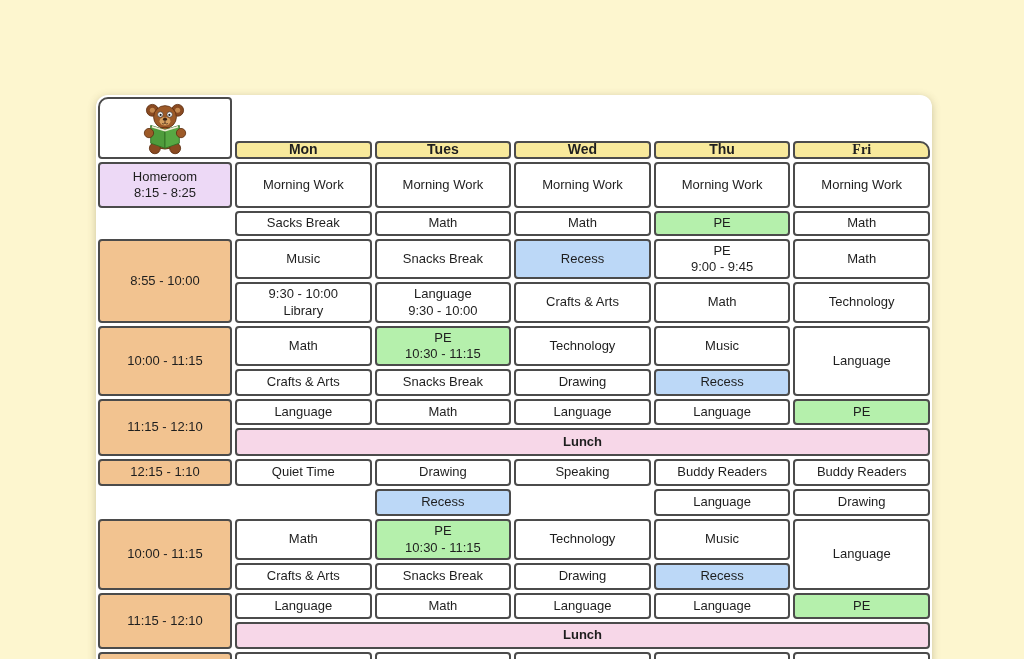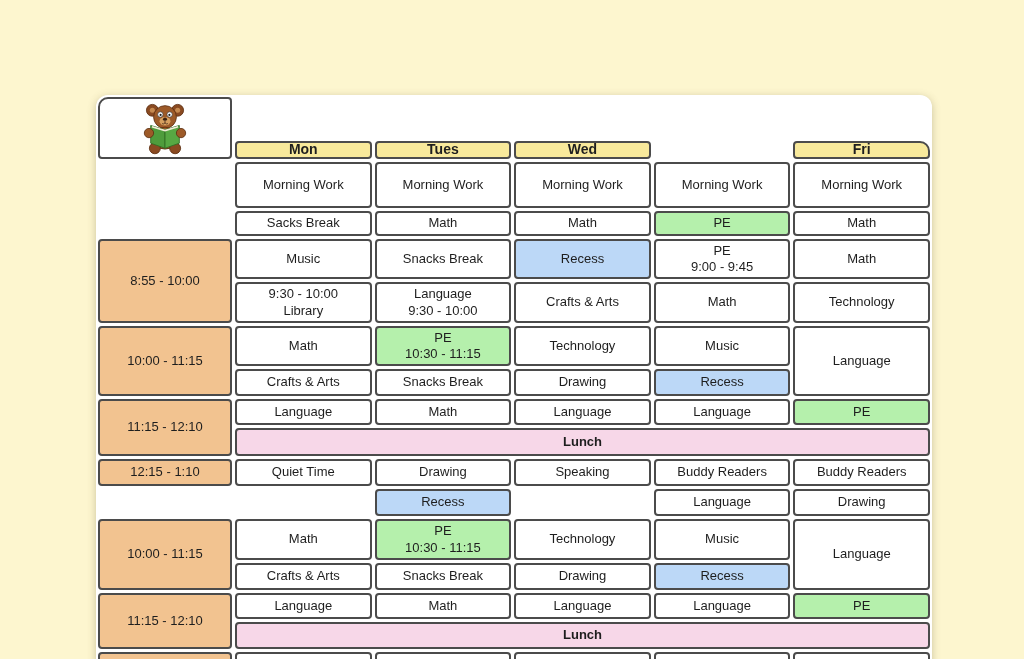--- a/index.html
+++ b/index.html
@@ -34,21 +34,21 @@
     box-sizing:border-box;
     padding:1px 2px;
   }
   .y{background:#F8E99B;font-weight:bold;font-size:14px;margin-top:44px;}
   .o{background:#F2C390;}
   .l{background:#EDD9F6;}
   .g{background:#B5F0AC;}
   .b{background:#BCD8F7;}
   .p{background:#F7D7E8;font-weight:bold;}
   .corner{border-radius:10px 4px 4px 4px;}
-  .tr-corner{border-radius:4px 10px 4px 4px;}
+  .tr-corner{border-radius:4px 10px 4px 4px;font-family:Liberation Serif, serif;}
 </style>
 </head>
 <body>
 
 <div class="schedule-card">
   <div class="grid">
 
     <div class="c corner" style="grid-area:1/1/2/2">
       <svg viewBox="0 0 64 64" width="56" height="54" aria-hidden="true">
         <circle cx="17" cy="11" r="7" fill="#8a4a21" stroke="#5e2f12"></circle>
@@ -69,22 +69,25 @@
         <path d="M15 29 L32 34 L32 56 L15 50 Z" fill="#4f9c3c" stroke="#2f6b22"></path>
         <path d="M49 29 L32 34 L32 56 L49 50 Z" fill="#57a843" stroke="#2f6b22"></path>
         <path d="M16.5 30.5 L32 35 L47.5 30.5" fill="none" stroke="#f2ecd8" stroke-width="2"></path>
         <circle cx="13" cy="38" r="5.5" fill="#9d5a28" stroke="#5e2f12"></circle>
         <circle cx="51" cy="38" r="5.5" fill="#9d5a28" stroke="#5e2f12"></circle>
       </svg>
     </div>
     <div class="c y" style="grid-area:1/2/2/3">Mon</div>
     <div class="c y" style="grid-area:1/4/2/5">Wed</div>
     <div class="c y" style="grid-area:1/3/2/4">Tues</div>
+    <div class="c y" style="grid-area:1/5/2/6">Thu</div>
     <div class="c y tr-corner" style="grid-area:1/6/2/7">Fri</div>
 
+    <div class="c l" style="grid-area:2/1/3/2">Homeroom
+8:15 - 8:25</div>
     <div class="c" style="grid-area:2/2/3/3">Morning Work</div>
     <div class="c" style="grid-area:2/3/3/4">Morning Work</div>
     <div class="c" style="grid-area:2/4/3/5">Morning Work</div>
     <div class="c" style="grid-area:2/5/3/6">Morning Work</div>
     <div class="c" style="grid-area:2/6/3/7">Morning Work</div>
 
     <div class="c" style="grid-area:3/2/4/3">Sacks Break</div>
     <div class="c" style="grid-area:3/3/4/4">Math</div>
     <div class="c" style="grid-area:3/4/4/5">Math</div>
     <div class="c g" style="grid-area:3/5/4/6">PE</div>

